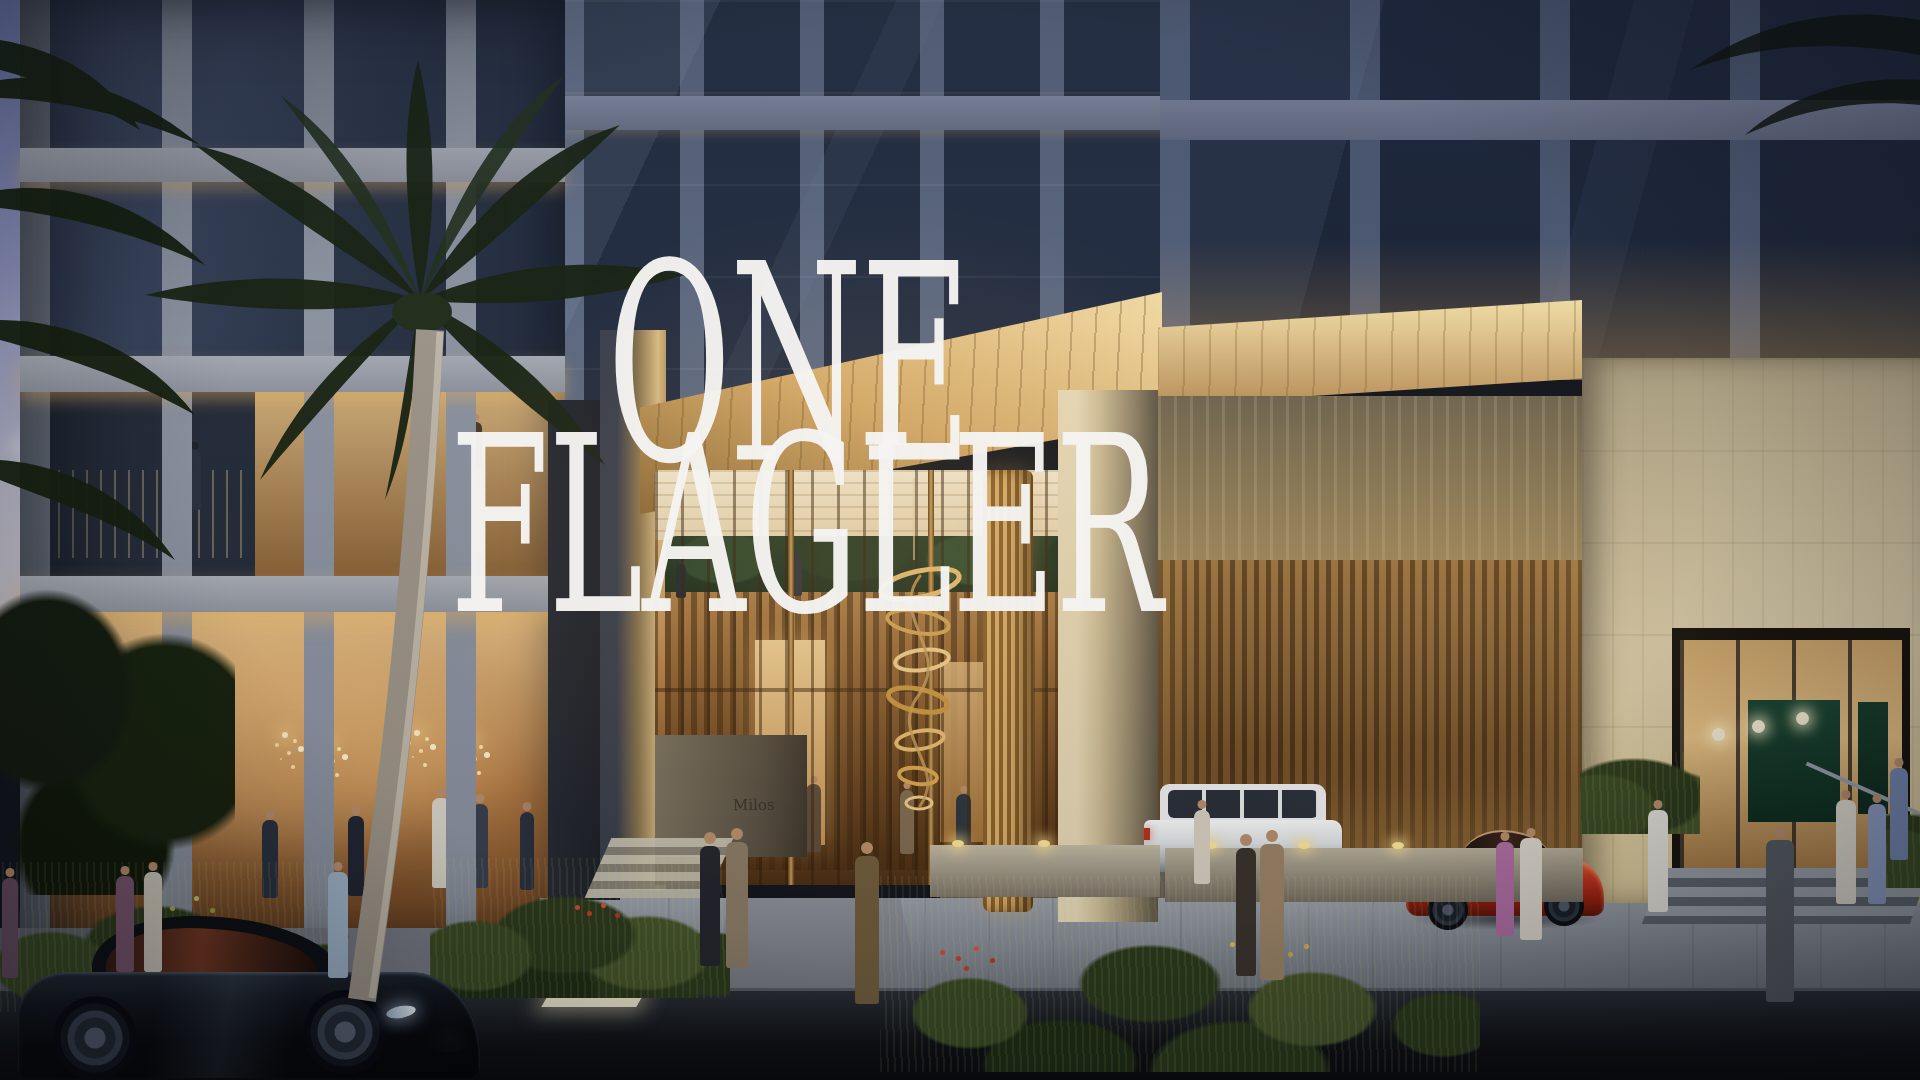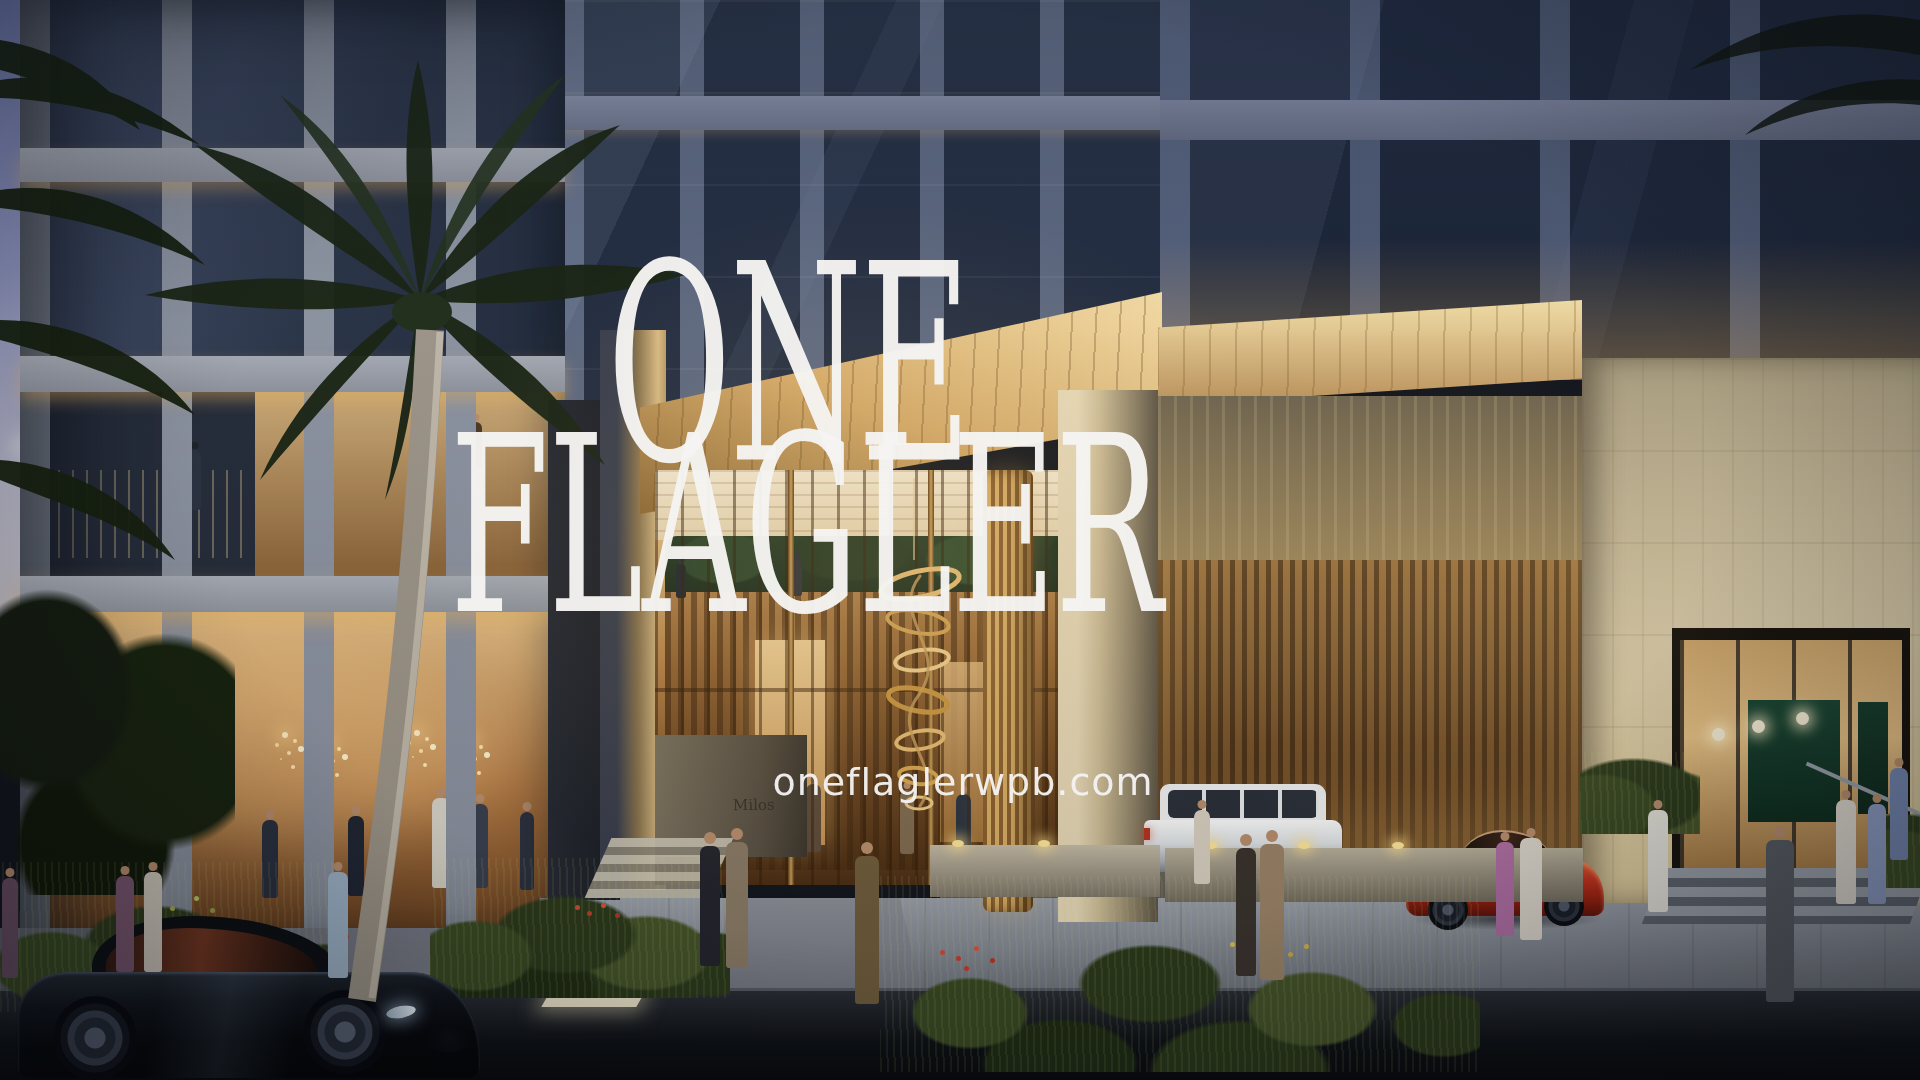--- a/index.html
+++ b/index.html
@@ -391,15 +391,14 @@
               background:radial-gradient(closest-side,rgba(235,190,120,.12),transparent);"></div>
   <div class="b" style="left:0;top:0;width:1920px;height:1080px;z-index:10;pointer-events:none;
               background:linear-gradient(180deg,rgba(20,26,44,.15),transparent 30%,rgba(10,8,6,.12) 88%);"></div>
   <div class="b" style="left:0;top:0;width:1920px;height:1080px;z-index:11;pointer-events:none;
               background:radial-gradient(ellipse at 50% 45%, transparent 55%, rgba(6,9,14,.38) 100%);"></div>
 
   <div class="title" style="left:607px;top:229px;width:332px;font-size:152px;letter-spacing:-2px;
               transform:scaleY(1.8);z-index:12;">ONE</div>
   <div class="title" style="left:450px;top:403px;width:660px;font-size:143px;letter-spacing:-1px;
               transform:scaleY(1.72);z-index:12;">FLAGLER</div>
-  <div class="url" style="left:768px;top:760px;width:390px;font-size:38px;letter-spacing:1px;z-index:12;">oneflaglerwpb.com</div>
 
 </div>
 
 </body></html>

